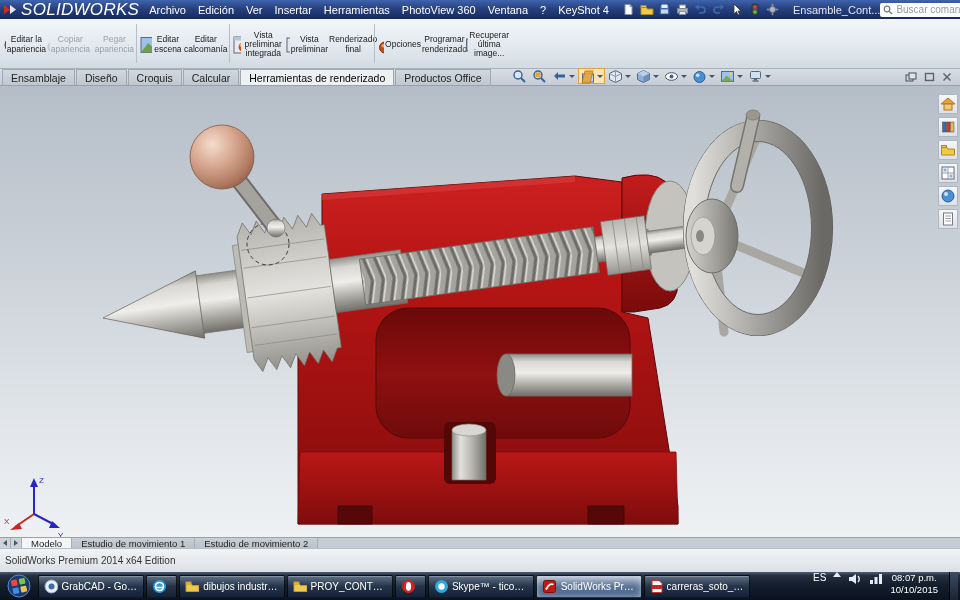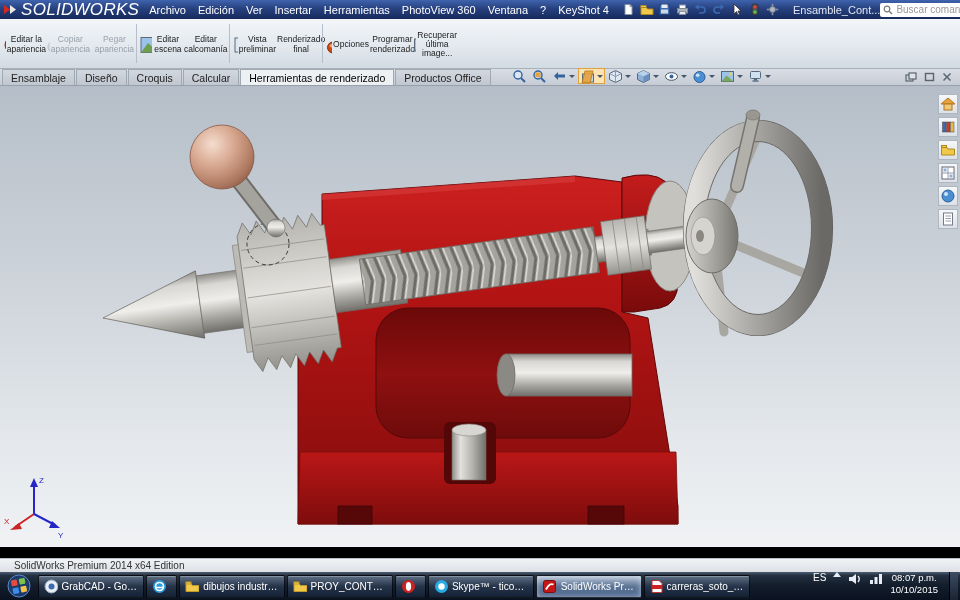--- a/index.html
+++ b/index.html
@@ -48,21 +48,21 @@
 
 
 .modeltabs{height:11px;flex:0 0 auto;background:#c6ccd3;display:flex;align-items:stretch;font-size:9.5px;border-top:1px solid #99a1ac}
 .mtab-scroll{width:11px;display:flex;align-items:center;justify-content:center;background:#ced3da;border-right:1px solid #a8aeb8}
 .tri-l{width:0;height:0;border-top:3px solid transparent;border-bottom:3px solid transparent;border-right:4px solid #4a5866}
 .tri-r{width:0;height:0;border-top:3px solid transparent;border-bottom:3px solid transparent;border-left:4px solid #4a5866}
 .mtab{padding:0 9px;display:flex;align-items:center;border-right:1px solid #a8aeb8;color:#222;background:linear-gradient(#c9cfd6,#bcc2cb);white-space:nowrap}
 .mtab.active{background:#f3f5f7}
 
 
-.statusbar{height:14px;flex:0 0 auto;background:linear-gradient(#f1f3f6,#dce0e5);border-top:1px solid #b8bec6;display:flex;align-items:center;font-size:10px;color:#333;padding:0 14px}
+.statusbar{height:24px;flex:0 0 auto;background:linear-gradient(#f1f3f6,#dce0e5);border-top:1px solid #b8bec6;display:flex;align-items:center;font-size:10px;color:#333;padding:0 5px}
 .sb-right{margin-left:auto;display:flex;align-items:center}
 .sb-def{margin-right:38px}
 .sb-edit{margin-right:64px}
 .sb-units{margin-right:18px}
 .sbic{margin-left:6px;display:flex;align-items:center}
 
 
 .taskbar{height:28px;flex:0 0 auto;background:linear-gradient(180deg,#4e5f74 0%,#243141 12%,#131d2b 48%,#0a1220 100%);display:flex;align-items:center;padding-left:2px;gap:2px}
 .start{width:34px;height:28px;display:flex;align-items:center;justify-content:center}
 .tb-item{height:23px;min-width:28px;max-width:106px;border:1px solid rgba(0,0,0,.75);border-radius:2px;background:linear-gradient(180deg,rgba(145,165,190,.55),rgba(62,82,112,.45) 50%,rgba(28,44,70,.55));box-shadow:inset 0 1px 0 rgba(255,255,255,.25);display:flex;align-items:center;gap:4px;padding:0 5px;color:#fff;font-size:10px;white-space:nowrap;overflow:hidden}
@@ -207,20 +207,29 @@
     <div class="rbtn">
       <svg width="22" height="20">
           <circle cx="11" cy="10" r="8" fill="#f2d24a" stroke="#c9a32e"></circle>
           <circle cx="8" cy="8" r="1.2" fill="#6a4e10"></circle>
           <circle cx="14" cy="8" r="1.2" fill="#6a4e10"></circle>
           <path d="M7.5,12 Q11,15 14.5,12" fill="none" stroke="#6a4e10" stroke-width="1.3"></path>
         </svg>
       <span class="rlbl">Editar calcomanía</span>
     </div>
     <div class="rsep"></div>
+    <div class="rbtn wide">
+      <svg width="22" height="20">
+          <rect x="2" y="2" width="18" height="16" fill="#e8ecf2" stroke="#5a6a7a"></rect>
+          <rect x="2" y="2" width="18" height="3.5" fill="#b9c6d8"></rect>
+          <circle cx="11" cy="12" r="4.5" fill="#cc4a10"></circle>
+          <circle cx="9.3" cy="10.3" r="1.6" fill="#f0a878"></circle>
+        </svg>
+      <span class="rlbl">Vista preliminar integrada</span>
+    </div>
     <div class="rbtn">
       <svg width="22" height="20">
           <rect x="3" y="3" width="16" height="14" fill="#dfe7f0" stroke="#5a6a7a"></rect>
           <circle cx="11" cy="10" r="4" fill="#4a8fd4"></circle>
           <circle cx="9.5" cy="8.5" r="1.4" fill="#cfe4f8"></circle>
         </svg>
       <span class="rlbl">Vista preliminar</span>
     </div>
     <div class="rbtn">
       <svg width="22" height="20">
@@ -552,20 +561,31 @@
           <svg width="16" height="16">
             <rect x="3.5" y="2" width="9" height="12" fill="#fff" stroke="#778"></rect>
             <line x1="5.5" y1="5" x2="11" y2="5" stroke="#99a"></line>
             <line x1="5.5" y1="7.5" x2="11" y2="7.5" stroke="#99a"></line>
             <line x1="5.5" y1="10" x2="11" y2="10" stroke="#99a"></line>
           </svg>
         </span>
     </div>
   </div>
 
+  <div class="modeltabs">
+    <span class="mtab-scroll">
+        <span class="tri-l"></span>
+      </span>
+    <span class="mtab-scroll">
+        <span class="tri-r"></span>
+      </span>
+    <span class="mtab active">Modelo</span>
+    <span class="mtab">Estudio de movimiento 1</span>
+    <span class="mtab">Estudio de movimiento 2</span>
+  </div>
 
   <div class="statusbar">
     <span>SolidWorks Premium 2014 x64 Edition</span>
   </div>
 
   <div class="taskbar">
     <span class="start">
       <svg width="24" height="24">
         <circle cx="12" cy="12" r="11" fill="#1b3a6b" stroke="#5a88c8" stroke-width="1"></circle>
         <g transform="translate(12,12) rotate(-12)">

